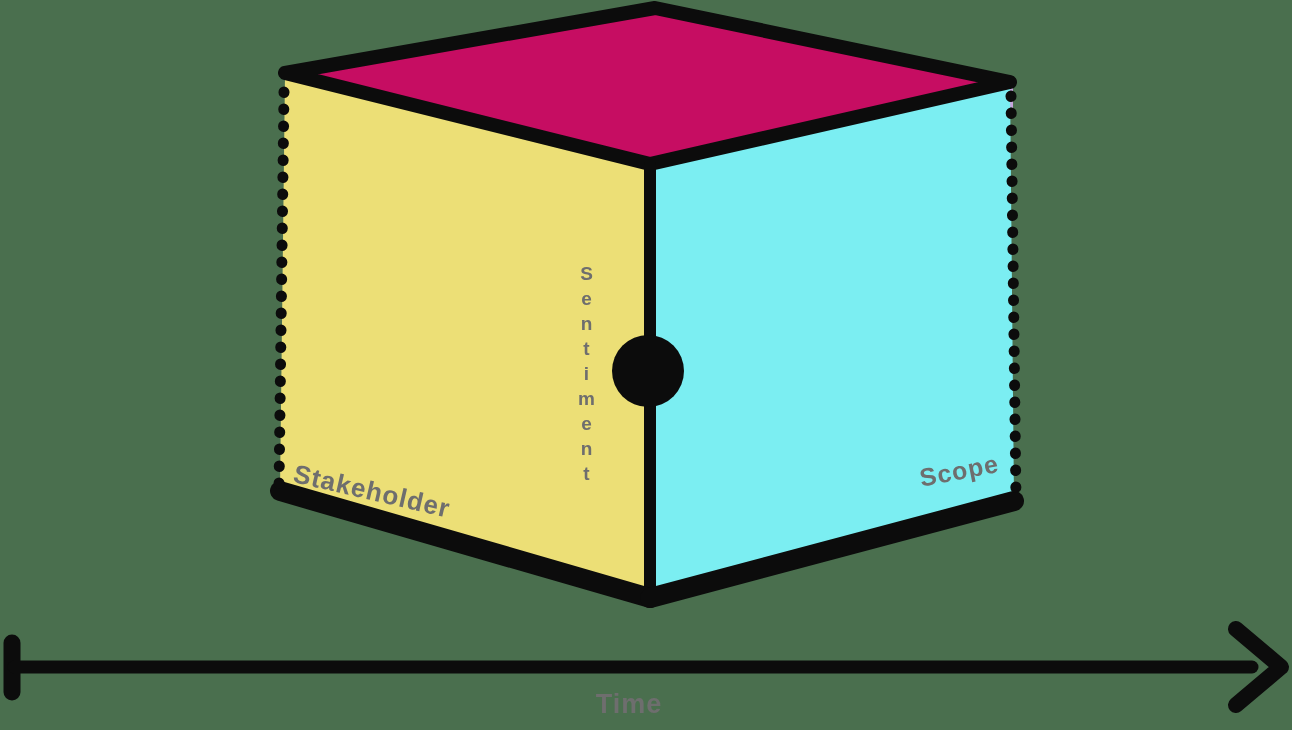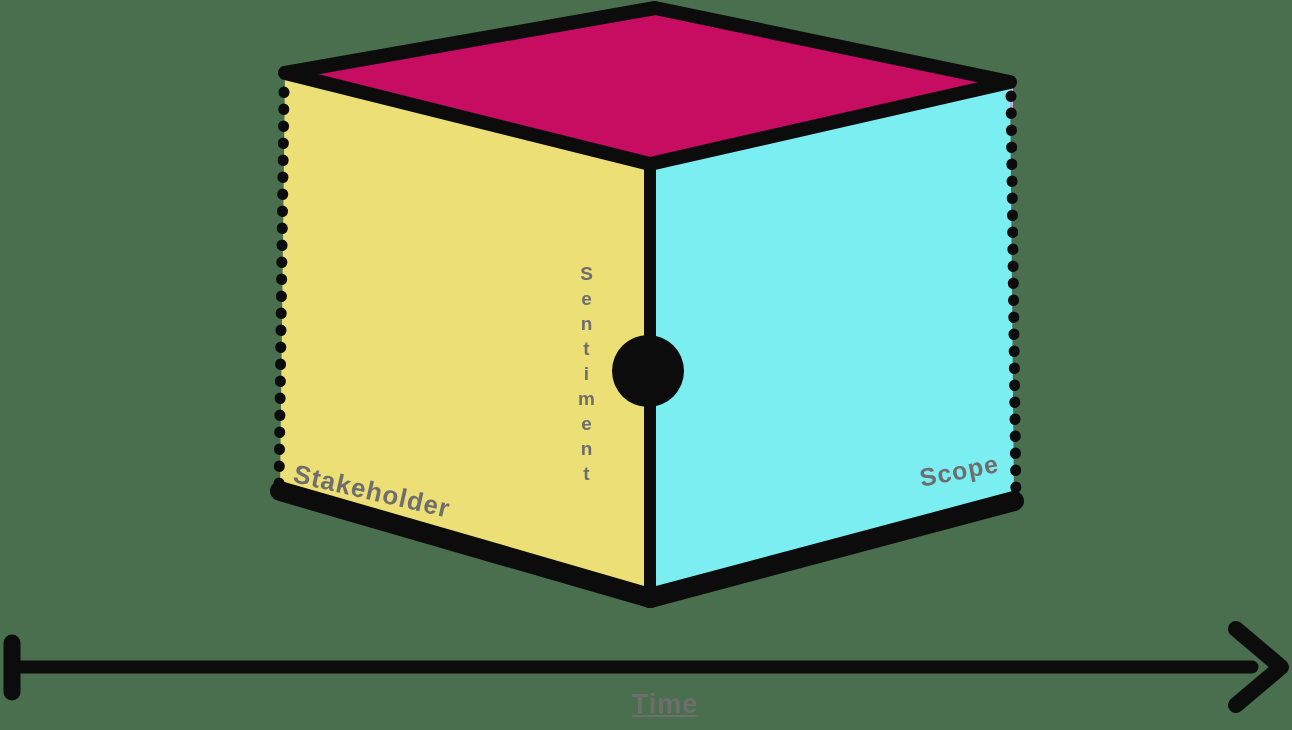--- a/index.html
+++ b/index.html
@@ -52,27 +52,26 @@
     width: 28px;
     font-size: 19px;
     writing-mode: vertical-rl;
     text-orientation: upright;
     letter-spacing: 4px;
     line-height: 28px;
     text-align: center;
   }
 
   .label-time {
-    left: 597px;
+    left: 561px;
     top: 689px;
     width: 136px;
     text-align: center;
     font-size: 27px;
     letter-spacing: 1px;
-    text-decoration: underline;
   }
 
   .edges path, .edges line, .edges polyline {
     fill: none;
     stroke-linecap: round;
     stroke-linejoin: round;
   }
 
   .edge-dotted {
     stroke-width: 11;

